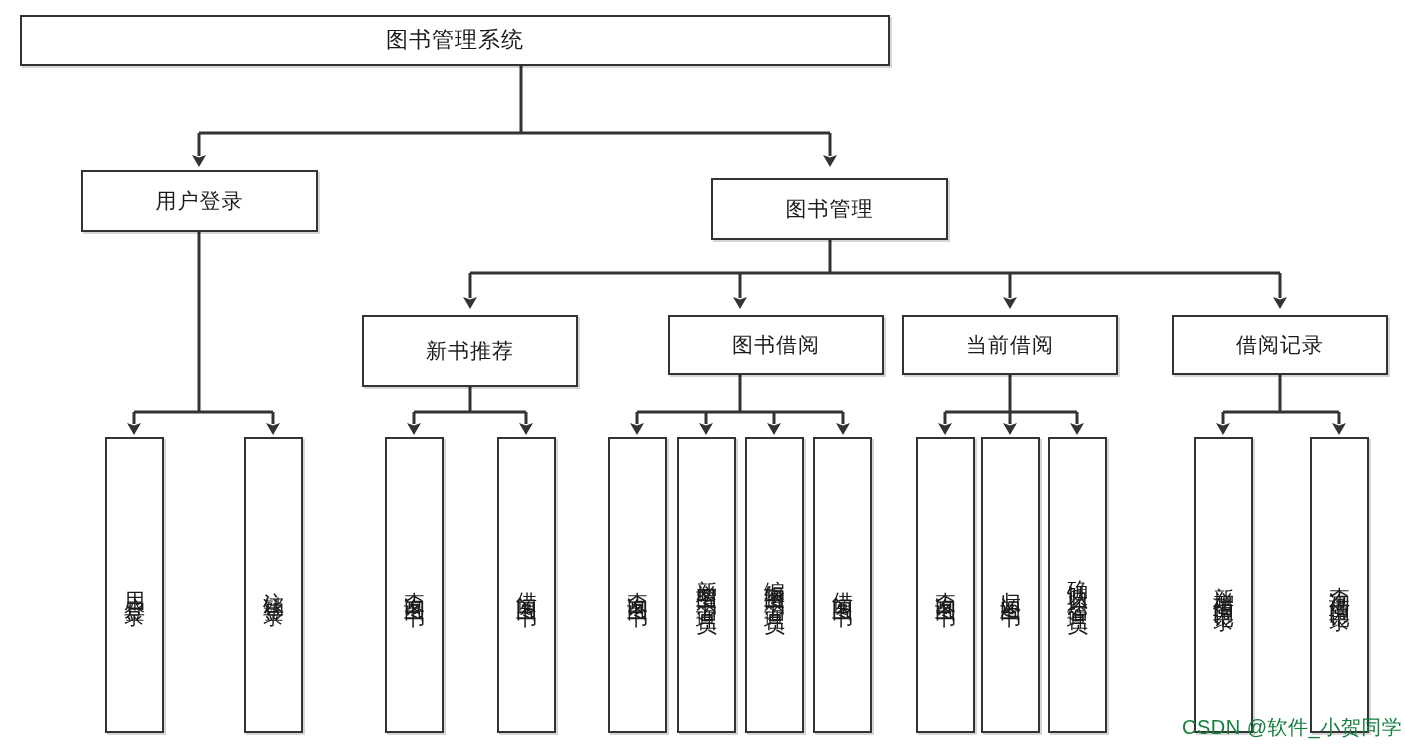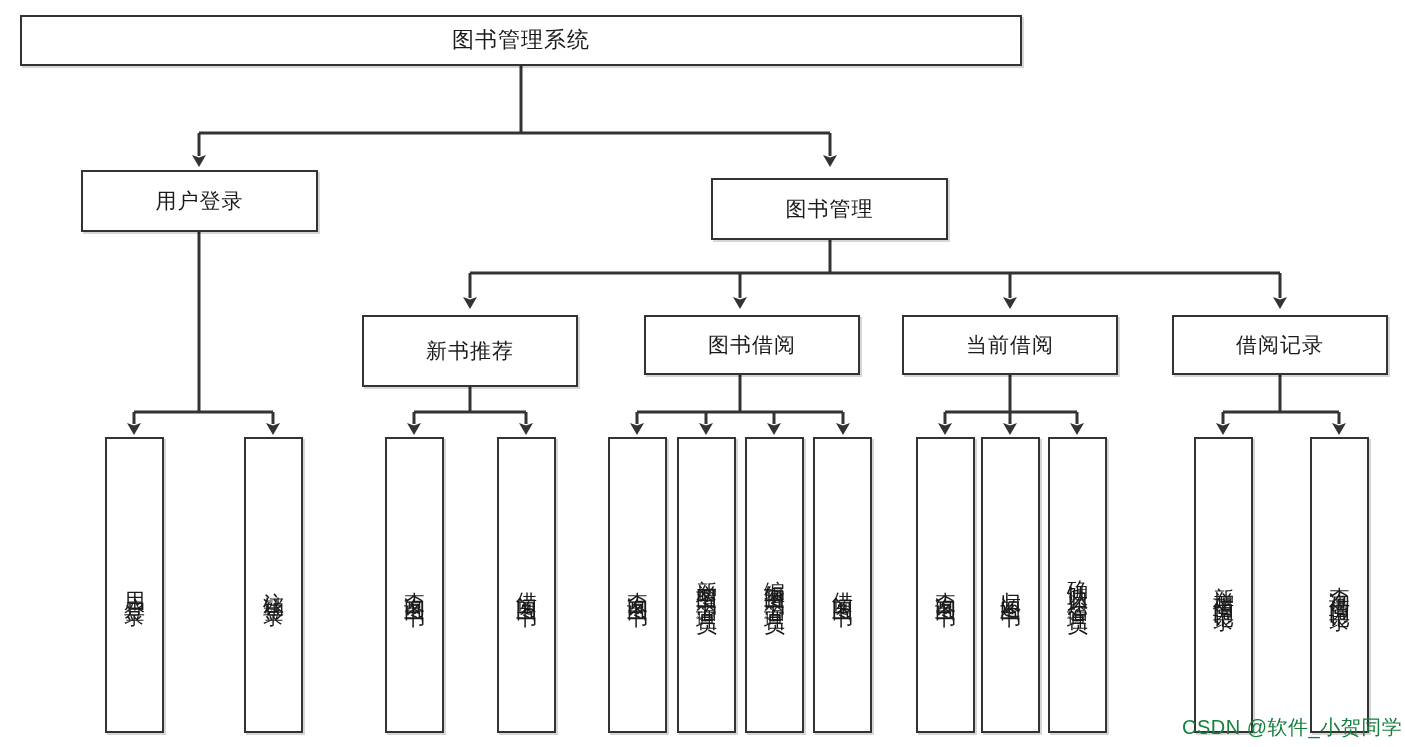--- a/index.html
+++ b/index.html
@@ -114,27 +114,27 @@
       <path d="M1010,412 L1010,424" marker-end="url(#arrow)"></path>
       <path d="M1077,412 L1077,424" marker-end="url(#arrow)"></path>
 
       <path d="M1280,375 L1280,412"></path>
       <path d="M1223,412 L1339,412"></path>
       <path d="M1223,412 L1223,424" marker-end="url(#arrow)"></path>
       <path d="M1339,412 L1339,424" marker-end="url(#arrow)"></path>
     </g>
   </svg>
 
-  <div class="node horiz root" style="left:20px; top:15px; width:1002px; height:51px;">图书管理系统</div>
+  <div class="node horiz root" style="left:20px; top:15px; width:870px; height:51px;">图书管理系统</div>
 
   <div class="node horiz" style="left:81px; top:170px; width:237px; height:62px;">用户登录</div>
   <div class="node horiz" style="left:711px; top:170px; width:237px; height:62px;margin-top:8px;">图书管理</div>
 
   <div class="node horiz" style="left:362px; top:315px; width:216px; height:72px;">新书推荐</div>
-  <div class="node horiz" style="left:644px; top:315px; width:216px; height:60px;">图书借阅</div>
+  <div class="node horiz" style="left:668px; top:315px; width:216px; height:60px;">图书借阅</div>
   <div class="node horiz" style="left:902px; top:315px; width:216px; height:60px;">当前借阅</div>
   <div class="node horiz" style="left:1172px; top:315px; width:216px; height:60px;">借阅记录</div>
 
   <div class="node vert" style="left:105px; top:437px; width:59px; height:296px;">用户登录</div>
   <div class="node vert" style="left:244px; top:437px; width:59px; height:296px;">注销登录</div>
 
   <div class="node vert" style="left:385px; top:437px; width:59px; height:296px;">查询图书</div>
   <div class="node vert" style="left:497px; top:437px; width:59px; height:296px;">借阅图书</div>
 
   <div class="node vert" style="left:608px; top:437px; width:59px; height:296px;">查询图书</div>

